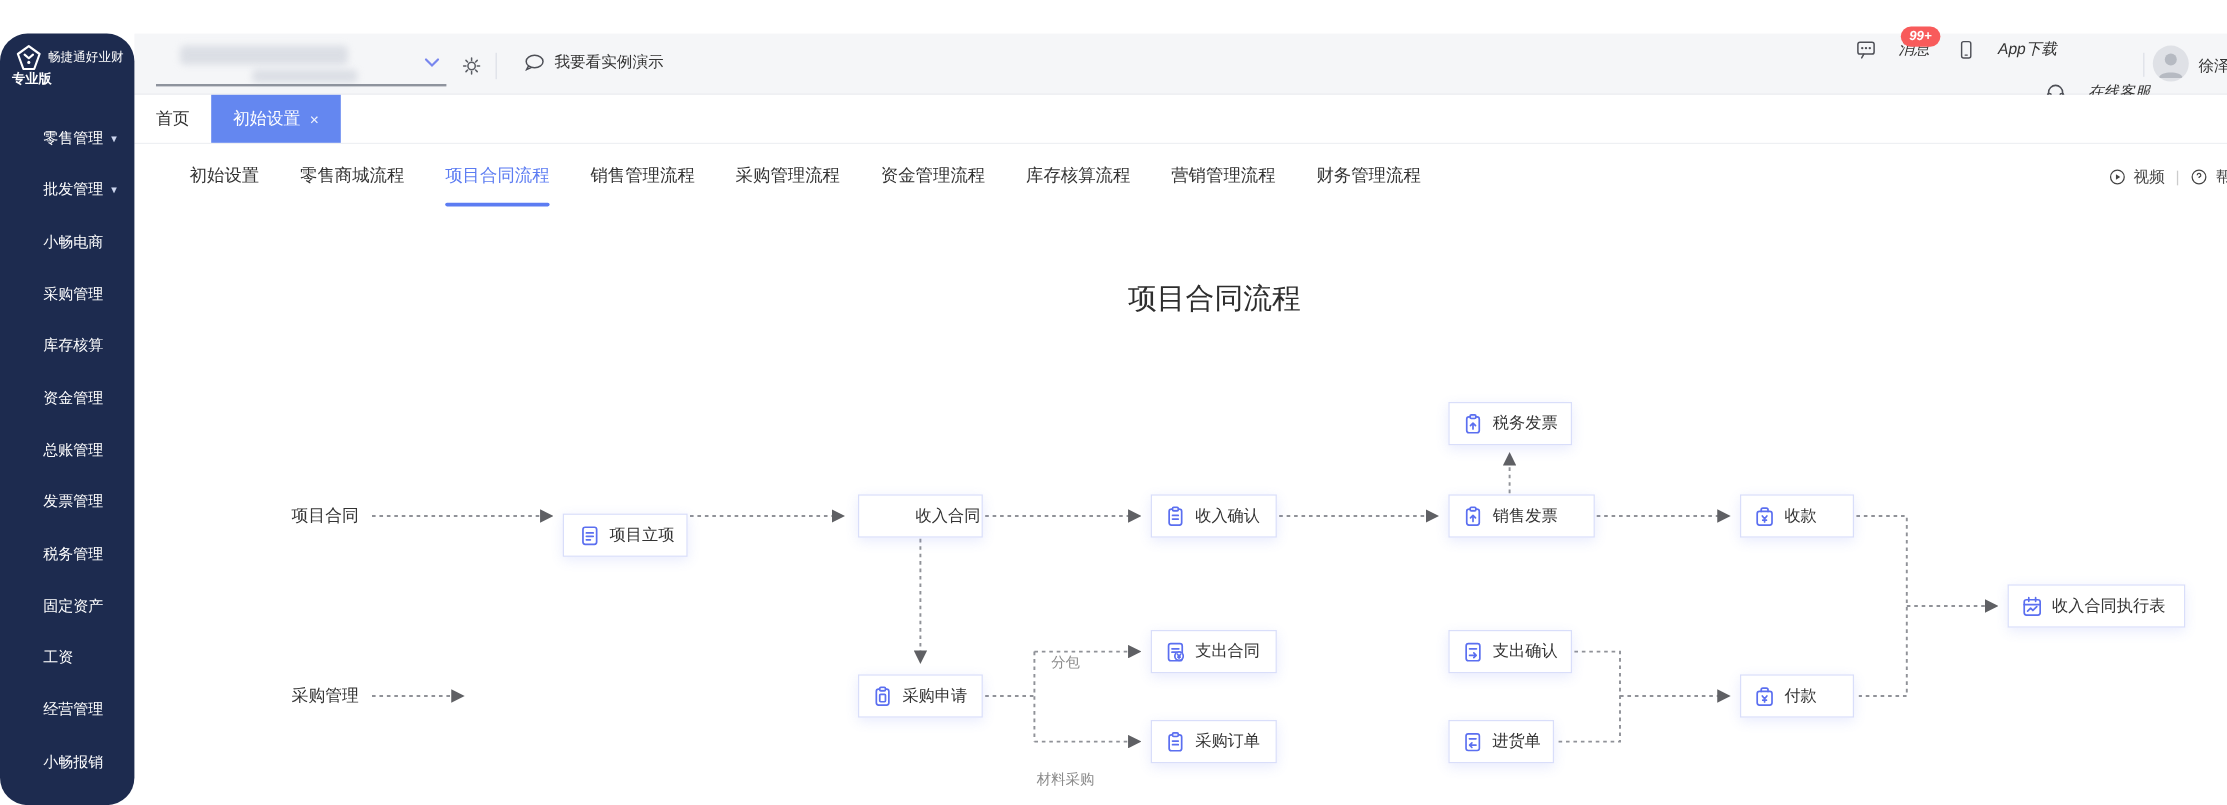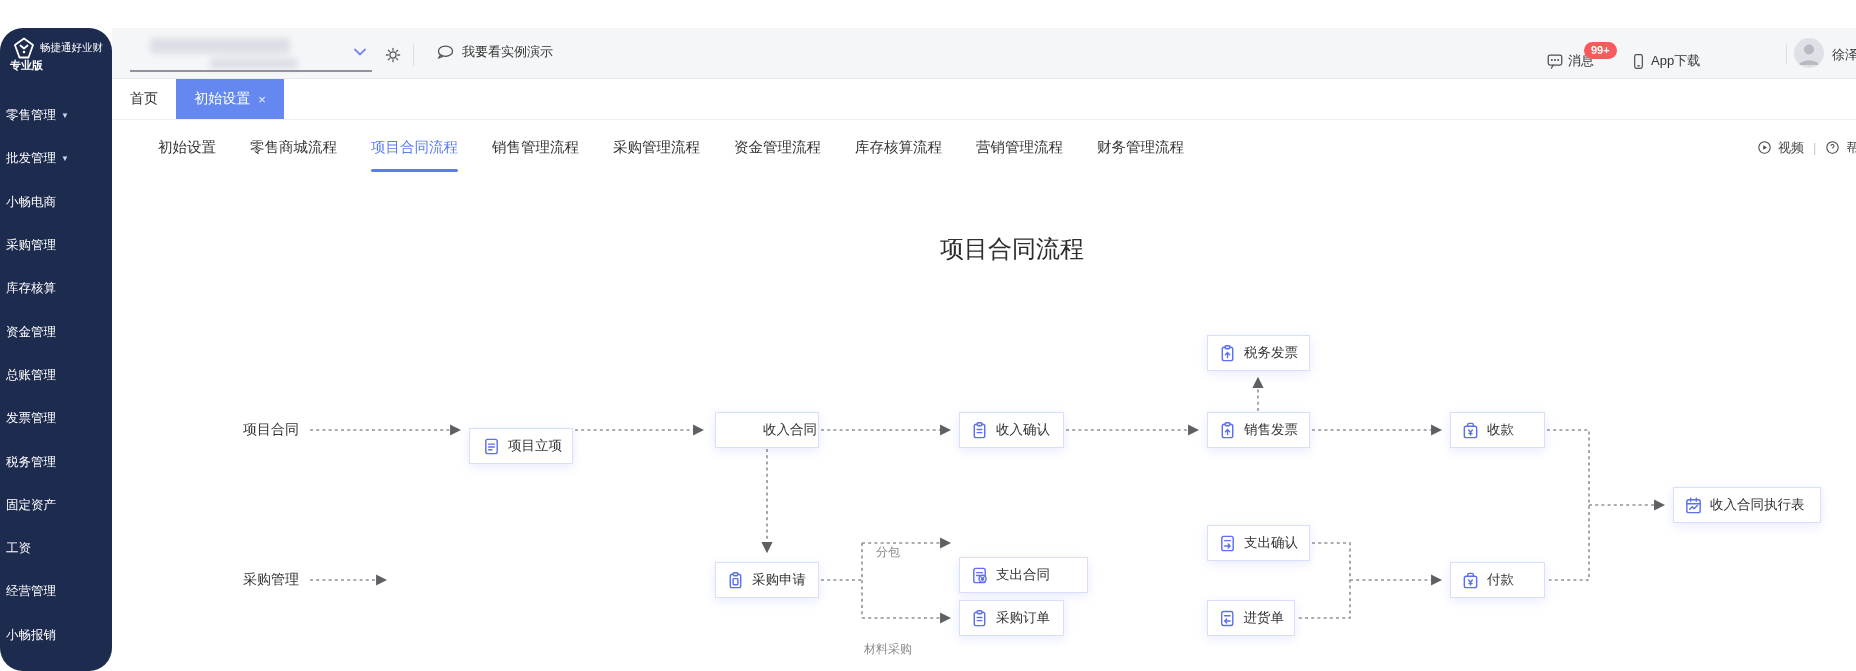--- a/index.html
+++ b/index.html
@@ -8,36 +8,36 @@
   .abs { position:absolute; }
   #stage { position:relative; width:1856px; height:671px; background:#fff; }
 
   
   #sidebar { left:0; top:28px; width:112px; height:643px; background:var(--sidebar-bg,#1d2b4f); z-index:5;border-radius:23px; }
   #logo-area { position:relative; height:64px; }
   #logo-mark { position:absolute; left:12px; top:8px; }
   #logo-title { position:absolute; left:40px; top:13px; font-size:10.5px; color:#fff; white-space:nowrap; width:70px; overflow:hidden; }
   #logo-sub { position:absolute; left:10px; top:30px; font-size:11px; font-weight:bold; color:#fff; }
   #sidebar-menu { position:absolute; top:66px; left:0; right:0; }
-  .side-item { height:43.3px; display:flex; align-items:center; padding-left:6px; color:#fff;
+  .side-item { height:43.3px; display:flex; align-items:center; padding-left:36px; color:#fff;
     font-size:12.5px; cursor:pointer; white-space:nowrap; }
   .side-item .caret { margin-left:5px; font-size:8px; color:#cdd6ef; }
 
   
   #topstrip { left:0; top:0; width:1856px; height:28px; background:#fff; }
   #topbar { left:112px; top:28px; width:1744px; height:51px; background:#f5f6f8; border-bottom:1px solid #e8eaee; }
   .blob { position:absolute; background:#c7ccd6; opacity:.55; border-radius:4px; filter:blur(3px); }
   #search-underline { position:absolute; left:18px; top:42px; width:242px; height:2px; background:#8e939d; }
   #chevron { position:absolute; left:240px; top:16px; }
   #gear { position:absolute; left:272px; top:18px; cursor:pointer; }
   #tb-div1 { position:absolute; left:301px; top:16px; width:1px; height:22px; background:#dcdfe6; }
   #demo-link { position:absolute; left:324px; top:15px; display:flex; align-items:center; gap:7px;
     font-size:13px; color:#333; cursor:pointer; }
-  .tb-item { position:absolute; top:24px; display:flex; align-items:center; gap:4px; font-size:13px;
-    color:#333; cursor:pointer; }
+  .tb-item { position:absolute; top:4px; display:flex; align-items:center; gap:18px; font-size:13px;
+    color:#333; cursor:pointer;font-style:italic; }
   #tb-msg { left:1434px; }
   #tb-app { left:1518px; }
   #tb-support { left:1592px;margin-top:36px; }
   #tb-div2 { position:absolute; left:1674px; top:16px; width:1px; height:20px; background:#dcdfe6; }
   #tb-avatar { position:absolute; left:1682px; top:10px; width:30px; height:30px; border-radius:50%;
     background:#dfe1e6; overflow:hidden; cursor:pointer; }
   #tb-name { position:absolute; left:1720px; top:18px; font-size:13px; white-space:nowrap; }
   #msg-badge { position:absolute; left:38px; top:-10px; background:var(--badge,#f85b5b); color:#fff;
     font-size:11px; font-weight:bold; height:17px; line-height:17px; padding:0 7px; border-radius:9px; }
 
@@ -278,21 +278,21 @@
         <span>收入合同</span>
       </div>
       <div class="flow-node" style="left: 959px; top: 412px; width: 105px;">
         <svg width="19" height="19" viewBox="0 0 20 20" fill="none" stroke="#5b6ff0" stroke-width="1.5" stroke-linecap="round" stroke-linejoin="round">
           <rect x="4.5" y="3.5" width="11" height="14" rx="2"></rect>
           <rect x="7.5" y="1.8" width="5" height="3.2" rx="1" fill="#e7eafd"></rect>
           <path d="M7.5 9h5M7.5 12.2h5"></path>
         </svg>
         <span>收入确认</span>
       </div>
-      <div class="flow-node" style="left: 1207px; top: 412px; width: 103px;">
+      <div class="flow-node" style="left: 1207px; top: 412px; width: 122px;">
         <svg width="19" height="19" viewBox="0 0 20 20" fill="none" stroke="#5b6ff0" stroke-width="1.5" stroke-linecap="round" stroke-linejoin="round">
           <rect x="4.5" y="3.5" width="11" height="14" rx="2"></rect>
           <rect x="7.5" y="1.8" width="5" height="3.2" rx="1" fill="#e7eafd"></rect>
           <path d="M10 14.2V9M7.8 11.2 10 9l2.2 2.2"></path>
         </svg>
         <span>销售发票</span>
       </div>
       <div class="flow-node" style="left: 1450px; top: 412px; width: 95px;">
         <svg width="19" height="19" viewBox="0 0 20 20" fill="none" stroke="#5b6ff0" stroke-width="1.5" stroke-linecap="round" stroke-linejoin="round">
           <rect x="3.5" y="5.5" width="13" height="12" rx="2"></rect>
@@ -310,21 +310,21 @@
         <span>税务发票</span>
       </div>
       <div class="flow-node" style="left: 1673px; top: 487px; width: 148px;">
         <svg width="19" height="19" viewBox="0 0 20 20" fill="none" stroke="#5b6ff0" stroke-width="1.5" stroke-linecap="round" stroke-linejoin="round">
           <rect x="3" y="4" width="14" height="13.5" rx="2"></rect>
           <path d="M3 8.2h14M7 2.2v3.2M13 2.2v3.2"></path>
           <path d="M6 14l2.6-2.6 2 2 3.4-3.4"></path>
         </svg>
         <span>收入合同执行表</span>
       </div>
-      <div class="flow-node" style="left: 959px; top: 525px; width: 129px; margin-top: 32px;">
+      <div class="flow-node" style="left: 959px; top: 525px; width: 105px;">
         <svg width="19" height="19" viewBox="0 0 20 20" fill="none" stroke="#5b6ff0" stroke-width="1.5" stroke-linecap="round" stroke-linejoin="round">
           <rect x="4" y="2.5" width="12" height="15" rx="2"></rect>
           <path d="M7 7h6M7 10h4"></path>
           <circle cx="13.2" cy="13.4" r="3.7" fill="#fff"></circle>
           <path d="M11.8 11.8l1.4 1.7 1.4-1.7M13.2 13.5v1.9M12.1 14.3h2.2"></path>
         </svg>
         <span>支出合同</span>
       </div>
       <div class="flow-node" style="left: 1207px; top: 525px; width: 103px;">
         <svg width="19" height="19" viewBox="0 0 20 20" fill="none" stroke="#5b6ff0" stroke-width="1.5" stroke-linecap="round" stroke-linejoin="round">

